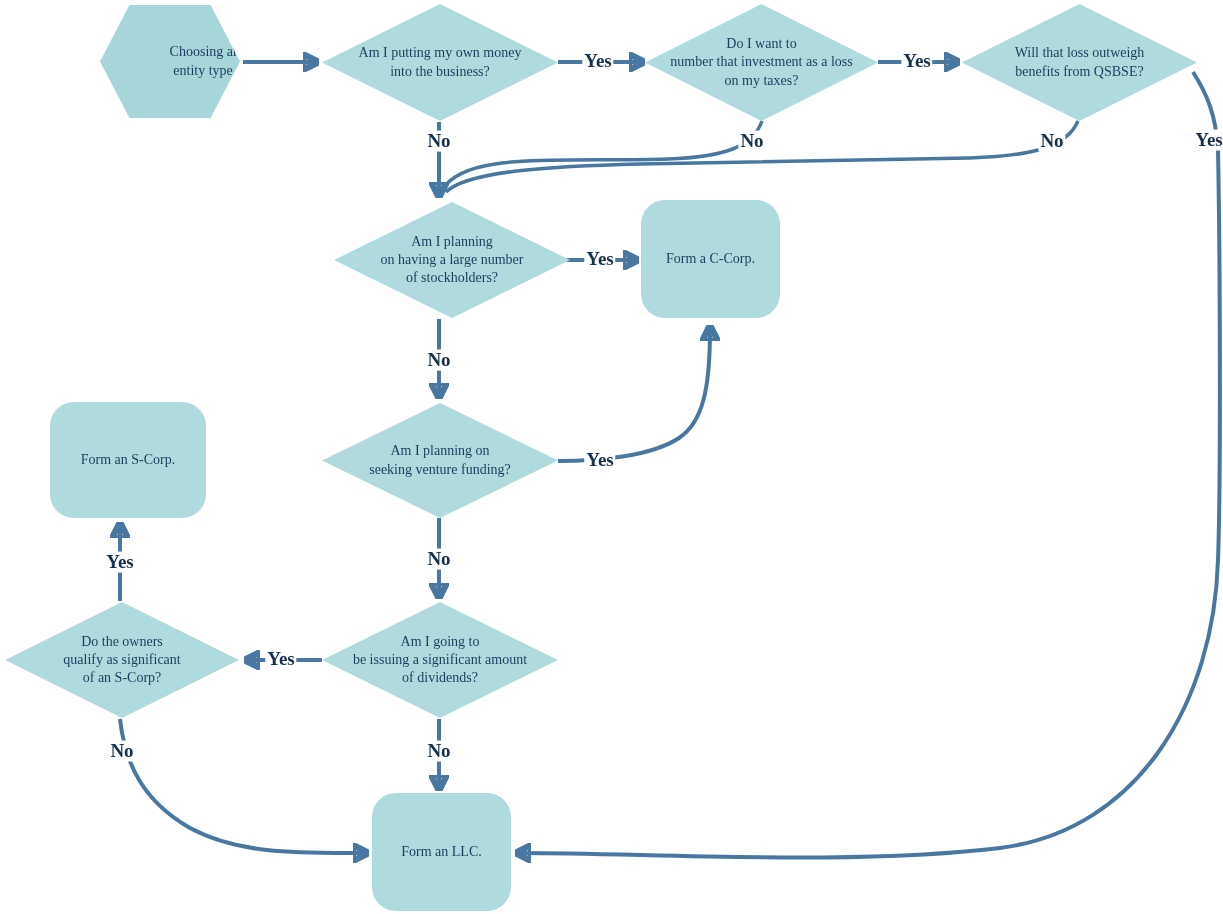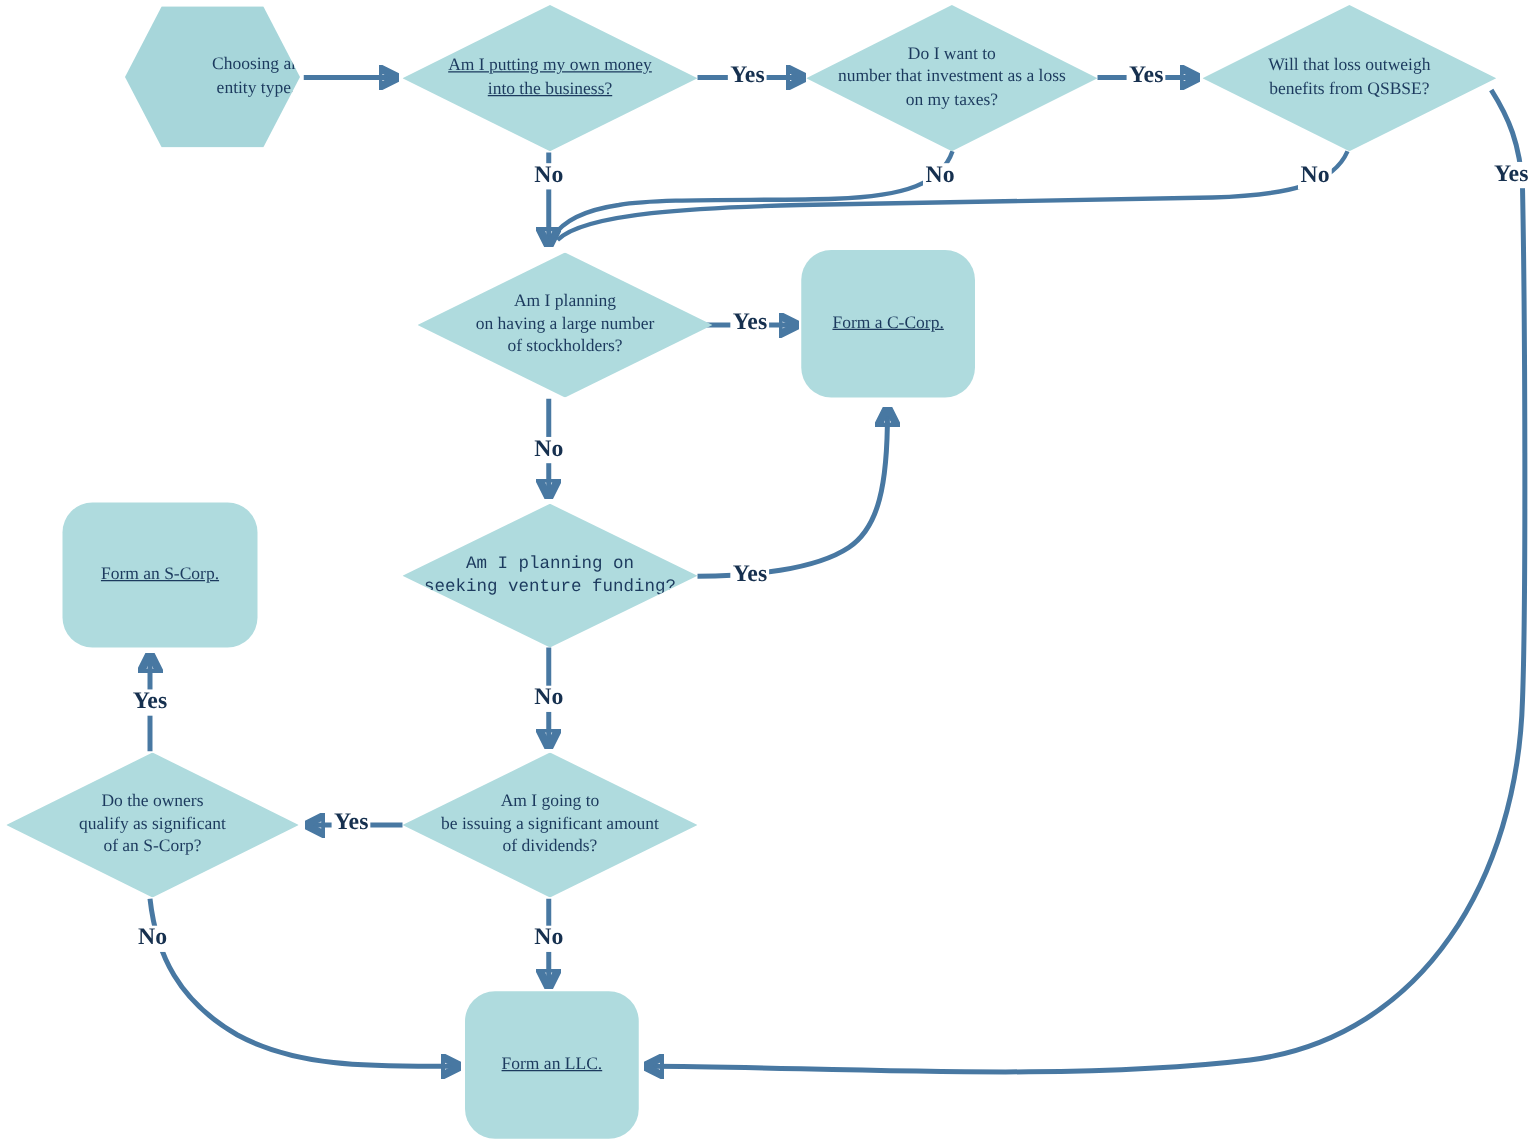--- a/index.html
+++ b/index.html
@@ -29,21 +29,20 @@
     clip-path:polygon(50% 0,100% 50%,50% 100%,0 50%);
   }
   .hexagon{
     background:var(--hex-fill);
     clip-path:polygon(21% 0,79% 0,100% 50%,79% 100%,21% 100%,0 50%);
     justify-content:flex-end;
   }
   .terminal{
     background:var(--node-fill);
     border-radius:24px;
-    text-decoration:underline;
   }
   .elabel{
     position:absolute;transform:translate(-50%,-50%);
     background:var(--bg);color:var(--label-text);
     font-size:19px;font-weight:bold;padding:0 2px;line-height:1.1;
   }
 </style>
 </head>
 <body>
 
@@ -70,21 +69,21 @@
     <path d="M439,719 V786" marker-end="url(#arr)"></path>
     <path d="M120,719 C125,764 143,801 190,828 C240,855 302,853 364,853" marker-end="url(#arr)"></path>
     <path d="M1193,72 C1207,94 1216,115 1218,150 C1220,250 1221,480 1218,560 C1214,700 1140,830 1000,848 C850,866 650,853 520,853" marker-end="url(#arr)"></path>
   </svg>
 
   <div class="node hexagon" style="left:100px;top:5px;width:140px;height:113px;">
     <span>Choosing an
 entity type.</span>
   </div>
 
-  <div class="node diamond" style="left:322px;top:4px;width:236px;height:117px;text-decoration:underline;">
+  <div class="node diamond" style="left:322px;top:4px;width:236px;height:117px;">
     <span>Am I putting my own money
 into the business?</span>
   </div>
 
   <div class="node diamond" style="left:645px;top:4px;width:233px;height:117px;">
     <span>Do I want to
 number that investment as a loss
 on my taxes?</span>
   </div>
 
@@ -96,21 +95,21 @@
   <div class="node diamond" style="left:334px;top:202px;width:236px;height:116px;">
     <span>Am I planning
 on having a large number
 of stockholders?</span>
   </div>
 
   <div class="node terminal" style="left:641px;top:200px;width:139px;height:118px;">
     <span>Form a C-Corp.</span>
   </div>
 
-  <div class="node diamond" style="left:322px;top:403px;width:236px;height:115px;font-family:Liberation Mono, monospace;">
+  <div class="node diamond" style="left:322px;top:403px;width:236px;height:115px;">
     <span>Am I planning on
 seeking venture funding?</span>
   </div>
 
   <div class="node terminal" style="left:50px;top:402px;width:156px;height:116px;">
     <span>Form an S-Corp.</span>
   </div>
 
   <div class="node diamond" style="left:322px;top:602px;width:236px;height:116px;">
     <span>Am I going to

